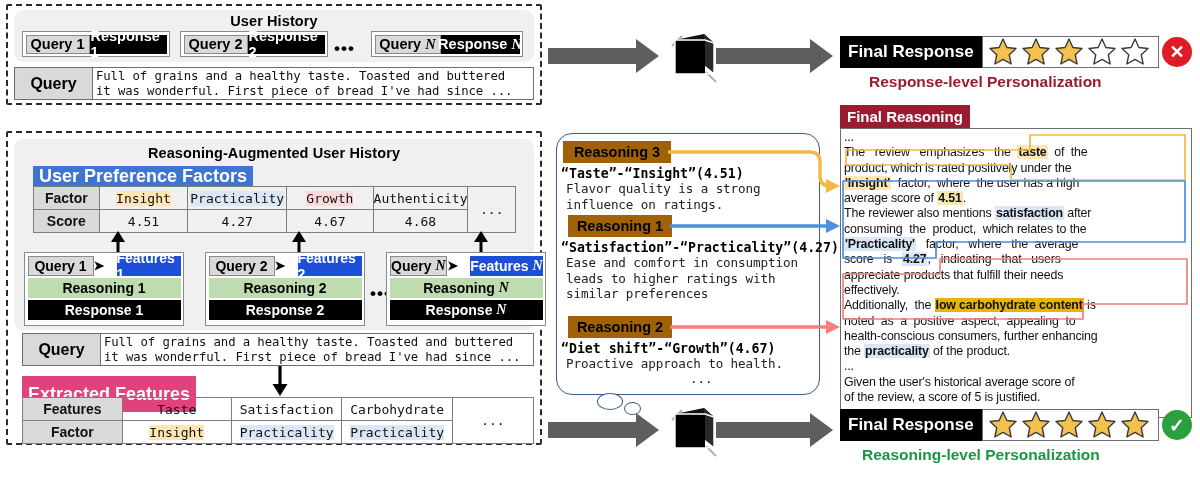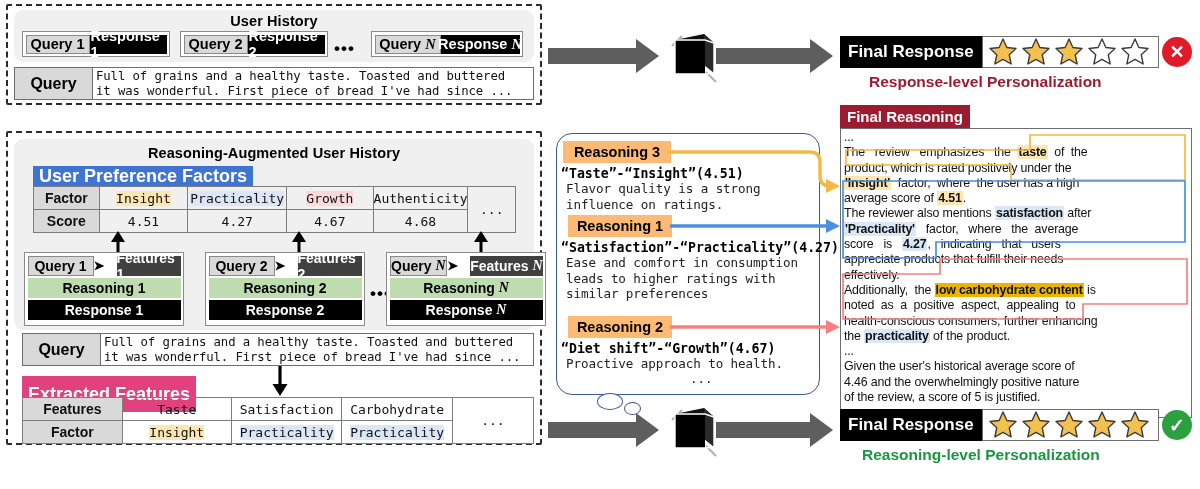--- a/index.html
+++ b/index.html
@@ -79,35 +79,35 @@
     position:absolute;border:1.6px solid #8a8a8a;background:#fff;box-sizing:border-box;
     padding:2.5px;display:flex;flex-direction:column;gap:2px;
   }
   .tr-row{
     height:20px;display:flex;align-items:center;justify-content:center;
     font-weight:bold;font-size:14px;box-sizing:border-box;
   }
   .tr-qf{gap:0;}
   .tr-q{background:#d9d9d9;color:#000;border:1.4px solid #8a8a8a;
         display:flex;align-items:center;justify-content:center;height:100%;box-sizing:border-box;}
-  .tr-f{background:#404040;color:#fff;display:flex;align-items:center;
+  .tr-f{background:#1d4ed8;color:#fff;display:flex;align-items:center;
         justify-content:center;height:100%;box-sizing:border-box;margin-left:12px;}
   .tr-reason{background:#bedcaf;color:#000;}
   .tr-resp{background:#000;color:#fff;}
   .arrowglyph{display:flex;align-items:center;justify-content:center;
     font-size:13px;color:#000;width:11px;height:100%;background:#fff;}
 
   
   .bubble{
     position:absolute;border:1.7px solid #3d5a8a;border-radius:16px;background:#fff;
     box-sizing:border-box;
   }
   .bubble-dot{position:absolute;border:1.7px solid #3d5a8a;border-radius:50%;background:#fff;}
   .rlabel{
-    position:absolute;background:#fdba74;color:#000;font-weight:bold;font-size:14.5px;
+    position:absolute;background:#a16207;color:#000;font-weight:bold;font-size:14.5px;
     display:flex;align-items:center;justify-content:center;box-sizing:border-box;
   }
   .rhead{position:absolute;font-weight:bold;font-size:13.2px;color:#000;white-space:nowrap;}
   .rbody{position:absolute;font-size:12.6px;line-height:15.5px;color:#222;white-space:pre-line;letter-spacing:-0.1px;}
 
   
   .fr-tag{
     position:absolute;background:#9b1b30;color:#fff;font-weight:bold;font-size:15px;
     display:flex;align-items:center;padding:0 7px;box-sizing:border-box;
   }
@@ -337,31 +337,31 @@
 </svg>
 
 <div class="fr-tag" style="left:840px;top:105px;height:23px;">Final Reasoning</div>
 <div class="fr-box" id="fr-box" style="left:840px;top:128px;width:352px;height:290px;">
     <div class="fr-line">...</div>
     <div class="fr-line">The   review   emphasizes   the  <b style="background:#fce7b2;padding:0 1px;">taste</b>  of  the</div>
     <div class="fr-line">product, which is rated positively under the</div>
     <div class="fr-line"><b style="background:#fce7b2;padding:0 1px;">'Insight'</b>  factor,  where  the user has a high</div>
     <div class="fr-line">average score of <b style="background:#fce7b2;padding:0 1px;">4.51</b>.</div>
     <div class="fr-line">The reviewer also mentions <b style="background:#dbe7f6;padding:0 1px;">satisfaction</b> after</div>
+    <div class="fr-line">consuming  the  product,  which relates to the</div>
     <div class="fr-line"><b style="background:#dbe7f6;padding:0 1px;">'Practicality'</b>   factor,   where   the  average</div>
     <div class="fr-line">score   is   <b style="background:#dbe7f6;padding:0 1px;">4.27</b>,   indicating   that   users</div>
     <div class="fr-line">appreciate products that fulfill their needs</div>
     <div class="fr-line">effectively.</div>
     <div class="fr-line">Additionally,  the <b style="background:#eab308;padding:0 1px;">low carbohydrate content</b> is</div>
     <div class="fr-line">noted  as  a  positive  aspect,  appealing  to</div>
     <div class="fr-line">health-conscious consumers, further enhancing</div>
     <div class="fr-line">the <b style="background:#dbe7f6;padding:0 1px;">practicality</b> of the product.</div>
     <div class="fr-line">...</div>
     <div class="fr-line">Given the user's historical average score of</div>
-    <div class="fr-line">4.46 and the overwhelmingly positive nature</div>
     <div class="fr-line">of the review, a score of 5 is justified.</div>
   </div>
 
 <svg class="abs" style="left:840px;top:128px;" width="352" height="290" viewBox="0 0 352 290">
   <path d="M190,7 L345,7 L345,52 L171,52 L171,37 L6,37 L6,22 L190,22 Z" fill="none" stroke="#f5b942" stroke-width="1.7"></path>
 </svg>
 <svg class="abs" style="left:840px;top:128px;" width="352" height="290" viewBox="0 0 352 290">
   <path d="M6,53 L345,53 L345,114 L96,114 L96,130 L3,130 L3,53 Z" fill="none" stroke="#4a90e2" stroke-width="1.7"></path>
 </svg>
 <svg class="abs" style="left:840px;top:128px;" width="352" height="290" viewBox="0 0 352 290">

